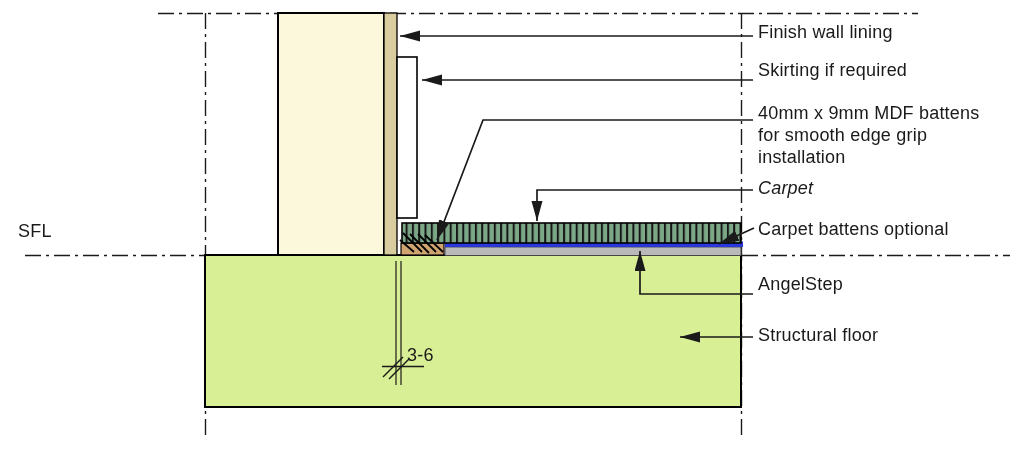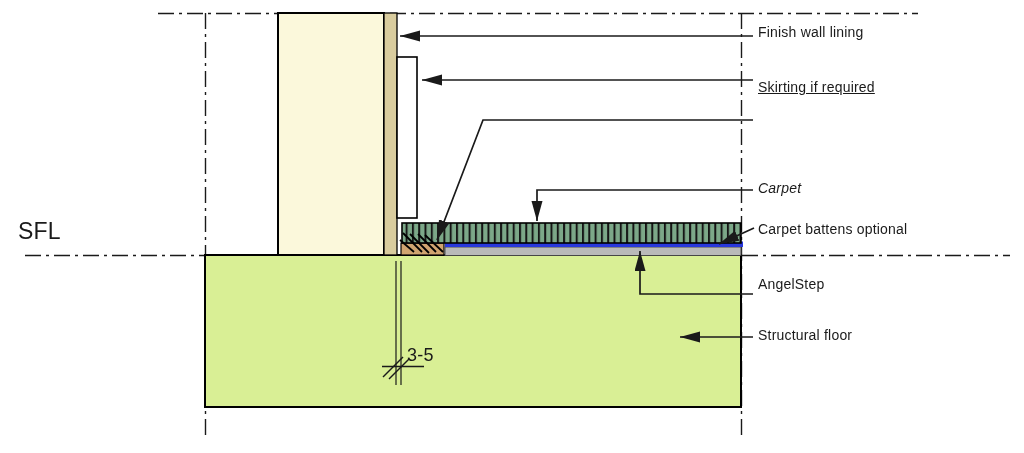--- a/index.html
+++ b/index.html
@@ -7,28 +7,28 @@
     position:relative;
     width:1024px;height:453px;
     background:#ffffff;
     font-family:"Liberation Sans", sans-serif;
     color:#1a1a1a;
     overflow:hidden;
   }
   .canvas svg{position:absolute;left:0;top:0;}
   .lbl{
     position:absolute;
-    font-size:14px;
+    font-size:18px;
     line-height:22px;
     letter-spacing:0.2px;
     white-space:nowrap;
     color:#1a1a1a;
   }
   .lbl.wrap{white-space:normal;width:232px;}
-  .lbl.sfl{font-size:23px;}
+  .lbl.sfl{font-size:18px;}
   .lbl.dim{font-size:18px;}
 </style>
 </head>
 <body>
 
 <div class="canvas">
 
   <svg width="1024" height="453" viewBox="0 0 1024 453">
     <defs>
       <marker id="arrow" markerUnits="userSpaceOnUse" markerWidth="22" markerHeight="12" refX="20" refY="5.5" orient="auto">
@@ -86,26 +86,27 @@
       <path d="M753,120 L483,120 L437,240" marker-end="url(#arrow)"></path>
       <path d="M753,190 L537,190 L537,221" marker-end="url(#arrow)"></path>
       <path d="M754,228 L719,244" marker-end="url(#arrow)"></path>
       <path d="M753,294 L640,294 L640,251" marker-end="url(#arrow)"></path>
       <path d="M753,337 L680,337" marker-end="url(#arrow)"></path>
     </g>
   </svg>
 
   <div class="lbl sfl" style="left:18px;top:220px;">SFL</div>
 
-  <div class="lbl dim" style="left:407px;top:344px;">3-5</div>
+  <div class="lbl dim" style="left:407px;top:344px;">3-6</div>
 
   <div class="lbl" style="left:758px;top:21px;">Finish wall lining</div>
 
-  <div class="lbl" style="left:758px;top:76px;text-decoration:underline;">Skirting if required</div>
+  <div class="lbl" style="left:758px;top:59px;">Skirting if required</div>
 
+  <div class="lbl wrap" style="left:758px;top:102px;">40mm x 9mm MDF battens for smooth edge grip installation</div>
 
   <div class="lbl" style="left:758px;top:177px;font-style:italic;">Carpet</div>
 
   <div class="lbl" style="left:758px;top:218px;">Carpet battens optional</div>
 
   <div class="lbl" style="left:758px;top:324px;">Structural floor</div>
 
   <div class="lbl" style="left:758px;top:273px;">AngelStep</div>
 </div>
 

